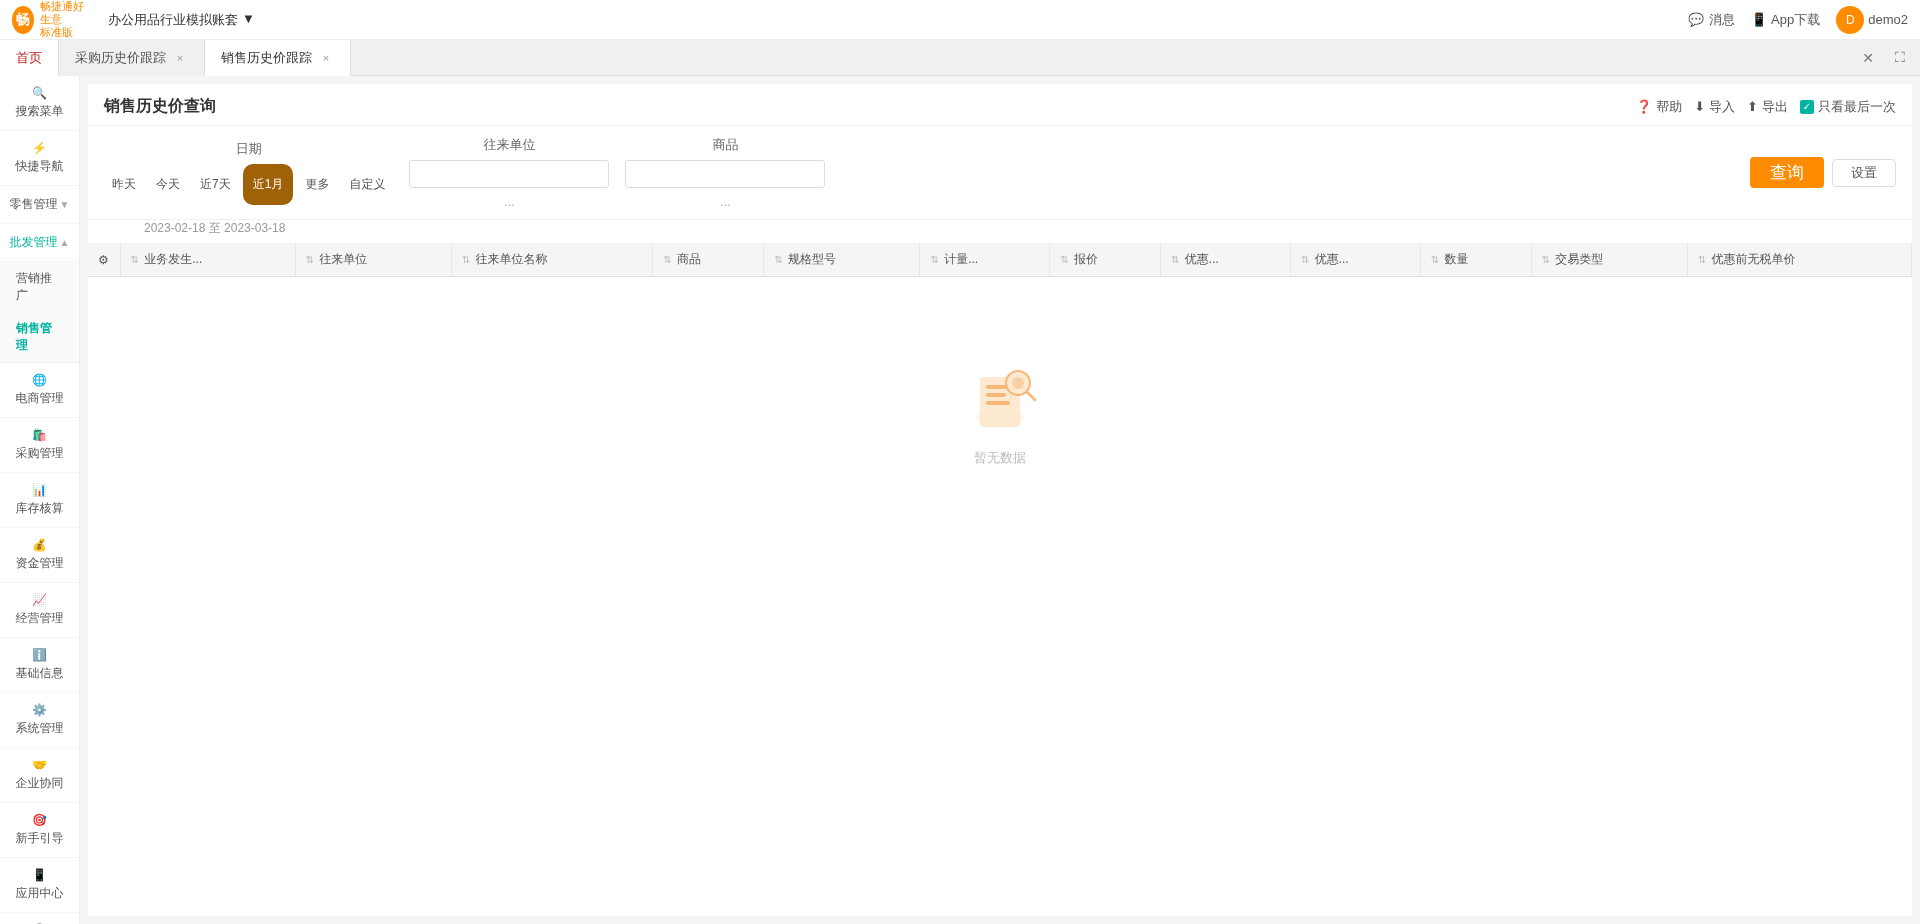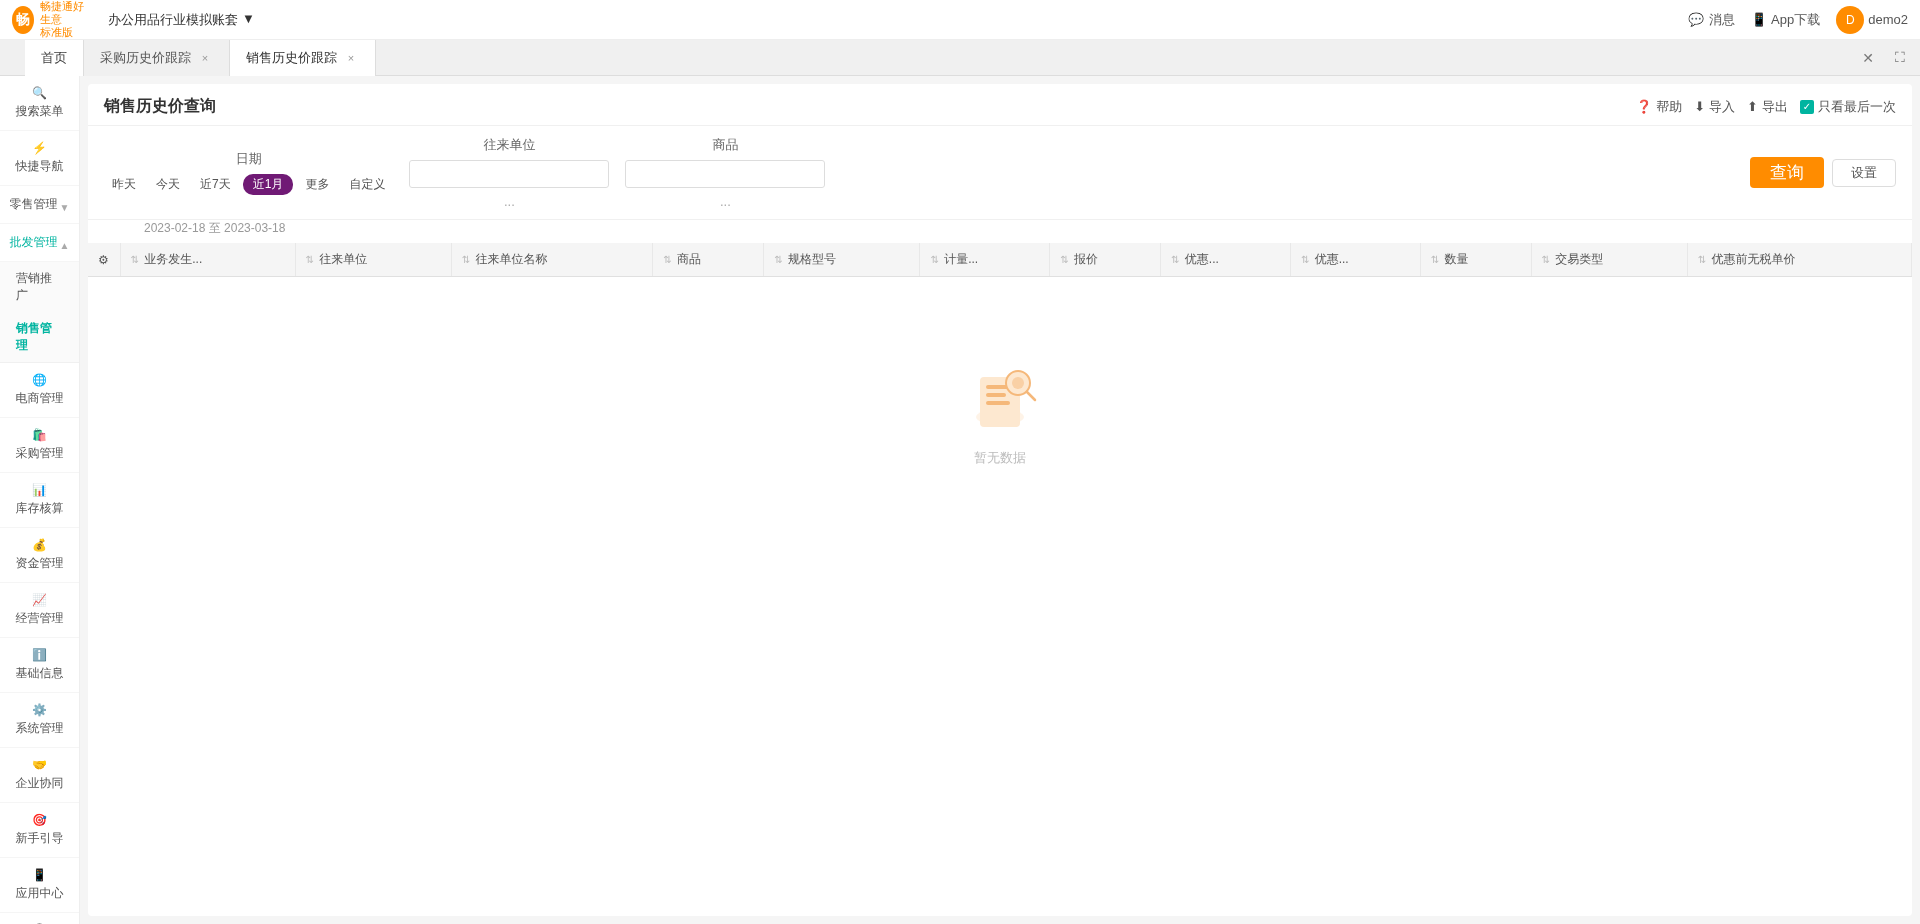--- a/index.html
+++ b/index.html
@@ -94,22 +94,21 @@
       align-items: center;
       gap: 6px;
       font-size: 13px;
       cursor: pointer;
       border-right: 1px solid #ddd;
       white-space: nowrap;
       color: #555;
     }
     .tab.home {
       background: #fff;
-      color: #404040;
-      margin-left: 25px;
+      color: #b91c1c;
     }
     .tab.active {
       background: #fff;
       color: #333;
     }
     .tab.inactive {
       background: #f0f0f0;
       color: #555;
     }
     .tab-close {
@@ -165,21 +164,21 @@
       gap: 3px;
       cursor: pointer;
       font-size: 12px;
       color: #555;
       border-bottom: 1px solid #f5f5f5;
       position: relative;
     }
     .sidebar-item.has-sub {
       display: flex;
       flex-direction: row;
-      align-items: flex-end;
+      align-items: center;
       justify-content: center;
       gap: 2px;
     }
     .sidebar-arrow {
       font-size: 10px;
       color: #aaa;
     }
     .sub-menu {
       background: #fafafa;
       border-bottom: 1px solid #f0f0f0;
@@ -285,24 +284,24 @@
     .date-btn {
       padding: 2px 8px;
       font-size: 12px;
       border-radius: 3px;
       cursor: pointer;
       color: #555;
       background: transparent;
       border: none;
     }
     .date-btn.active {
-      background: #701a75;
+      background: #a16207;
       color: white;
       border-radius: 10px;
-      padding: 2px 10px;
+      padding: 12px 10px;
       text-align: center;
     }
     .date-range {
       font-size: 12px;
       color: #999;
     }
     .filter-input {
       min-width: 200px;
       height: 28px;
       border: 1px solid #ddd;

